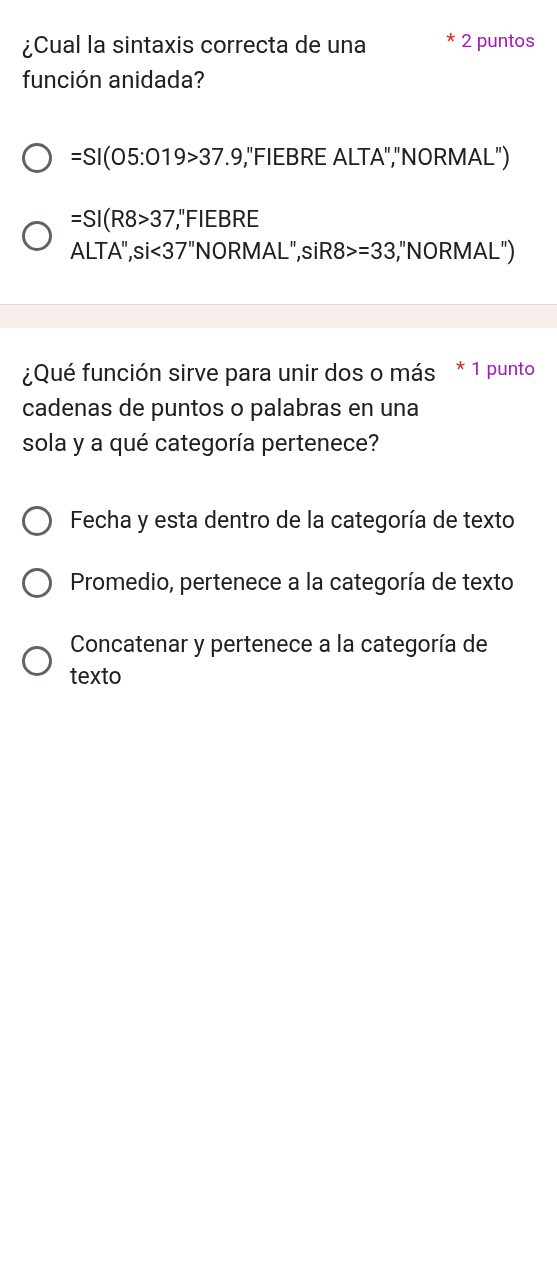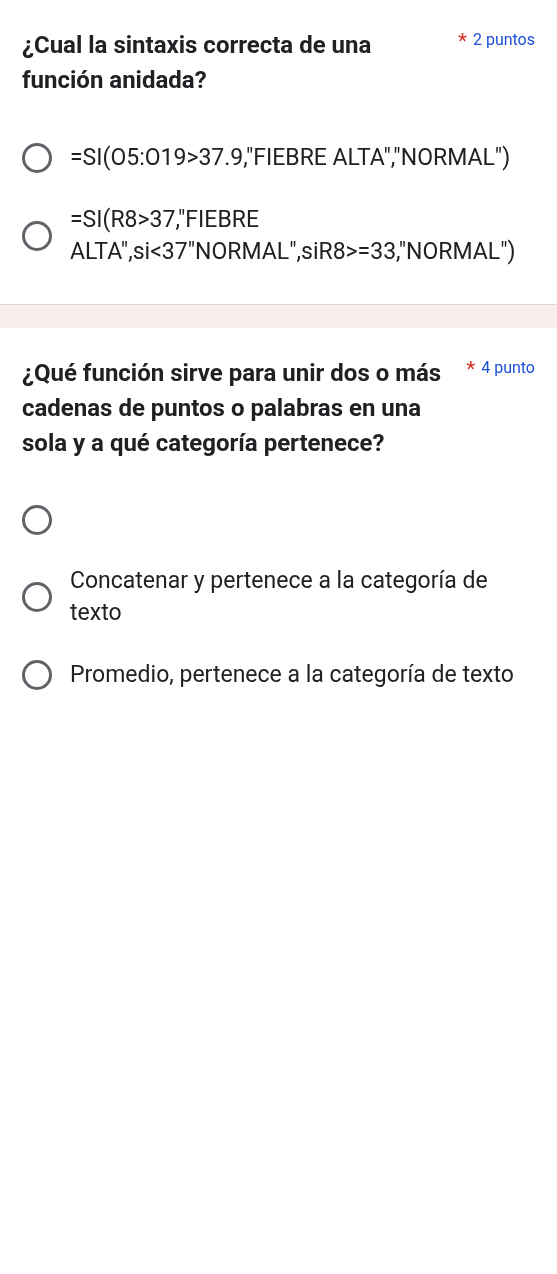--- a/index.html
+++ b/index.html
@@ -22,37 +22,37 @@
     justify-content: space-between;
     align-items: flex-start;
     margin-bottom: 44px;
     gap: 12px;
   }
   .question-text {
     font-size: 24px;
     line-height: 1.45;
     color: #202124;
     flex: 1;
-    font-weight: 700;
+    font-weight: 400;
   }
   .points-area {
     display: flex;
     align-items: flex-start;
     gap: 6px;
     white-space: nowrap;
     padding-top: 2px;
   }
   .required-asterisk {
     color: #d93025;
     font-size: 21px;
     line-height: 1.1;
   }
   .points-text {
-    color: #1d4ed8;
-    font-size: 16px;
+    color: #a21caf;
+    font-size: 19px;
     line-height: 1.2;
   }
   .option-row {
     display: flex;
     align-items: center;
     gap: 18px;
     margin-bottom: 30px;
   }
   .option-row:last-child {
     margin-bottom: 0;
@@ -101,28 +101,29 @@
   </div>
 </div>
 
 <div class="divider"></div>
 
 <div class="question-card">
   <div class="question-header">
     <div class="question-text">¿Qué función sirve para unir dos o más cadenas de puntos o palabras en una sola y a qué categoría pertenece?</div>
     <div class="points-area">
       <span class="required-asterisk">*</span>
-      <span class="points-text">4 punto</span>
+      <span class="points-text">1 punto</span>
     </div>
   </div>
 
   <div class="option-row">
     <div class="radio-circle"></div>
+    <div class="option-text">Fecha y esta dentro de la categoría de texto</div>
+  </div>
+  <div class="option-row">
+    <div class="radio-circle"></div>
+    <div class="option-text">Promedio, pertenece a la categoría de texto</div>
   </div>
   <div class="option-row">
     <div class="radio-circle"></div>
     <div class="option-text">Concatenar y pertenece a la categoría de texto</div>
   </div>
-  <div class="option-row">
-    <div class="radio-circle"></div>
-    <div class="option-text">Promedio, pertenece a la categoría de texto</div>
-  </div>
 </div>
 
 </body></html>

